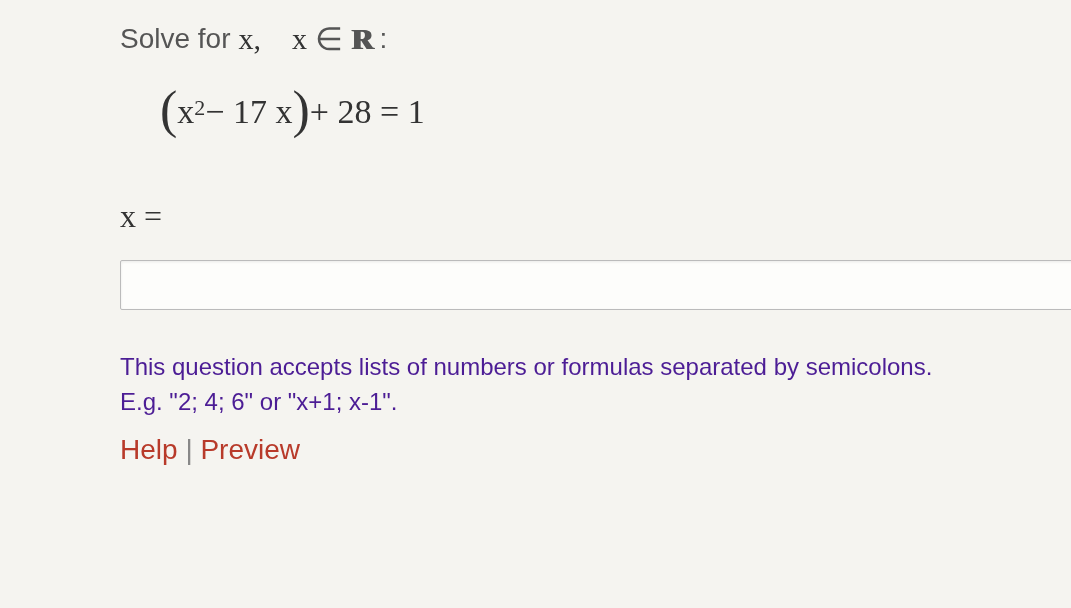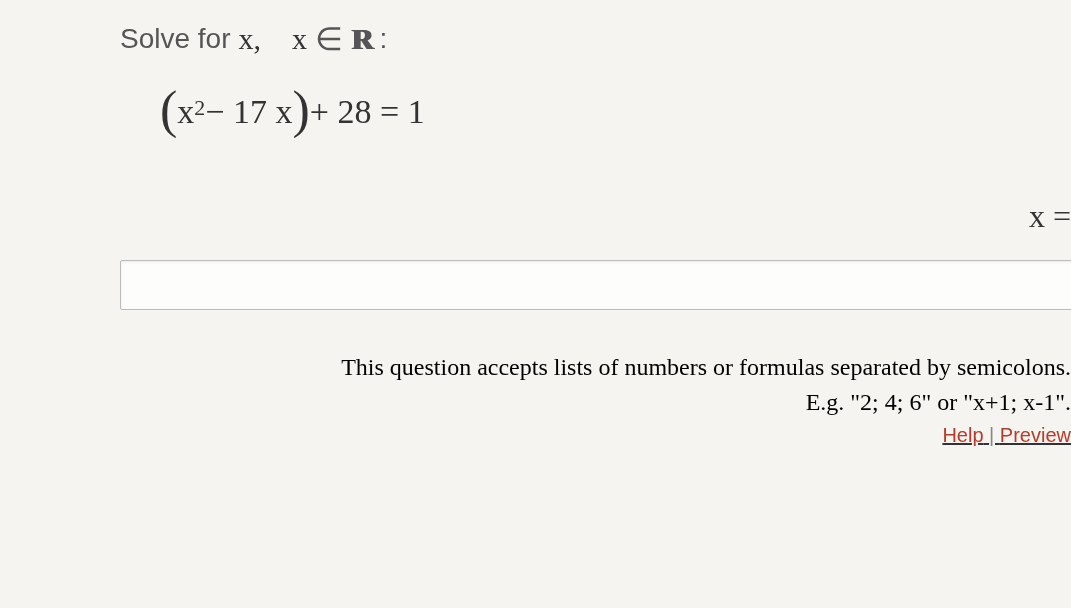--- a/index.html
+++ b/index.html
@@ -1,19 +1,18 @@
 <!DOCTYPE html>
 <html><head>
   <meta charset="utf-8">
   <style>
     * {
       box-sizing: border-box;
       margin: 0;
       padding: 0;
-      text-align: right;
     }
     body {
       font-family: Arial, Helvetica, sans-serif;
       background: #f5f4f0;
       width: 1071px;
       height: 608px;
       padding: 20px 0 0 120px;
       color: #333;
       overflow: hidden;
     }
@@ -78,28 +77,26 @@
       border: 1px solid #bbb;
       border-radius: 2px;
       background: #fdfdfb;
       font-size: 20px;
       padding: 8px 12px;
       box-shadow: inset 0 1px 3px rgba(0,0,0,0.08);
       margin-bottom: 40px;
     }
     .hint-text {
       font-size: 24px;
-      color: #000000;
+      color: #4c1d95;
       line-height: 1.45;
-      font-family: Liberation Serif, serif;
     }
     .link-row {
-      font-size: 20px;
-      margin-top: 4px;
-      text-decoration: underline;
+      font-size: 28px;
+      margin-top: 14px;
     }
     .link {
       color: #b83a2a;
       cursor: pointer;
     }
     .sep {
       color: #888;
     }
     .elem-sym {
       font-family: "Times New Roman", serif;

